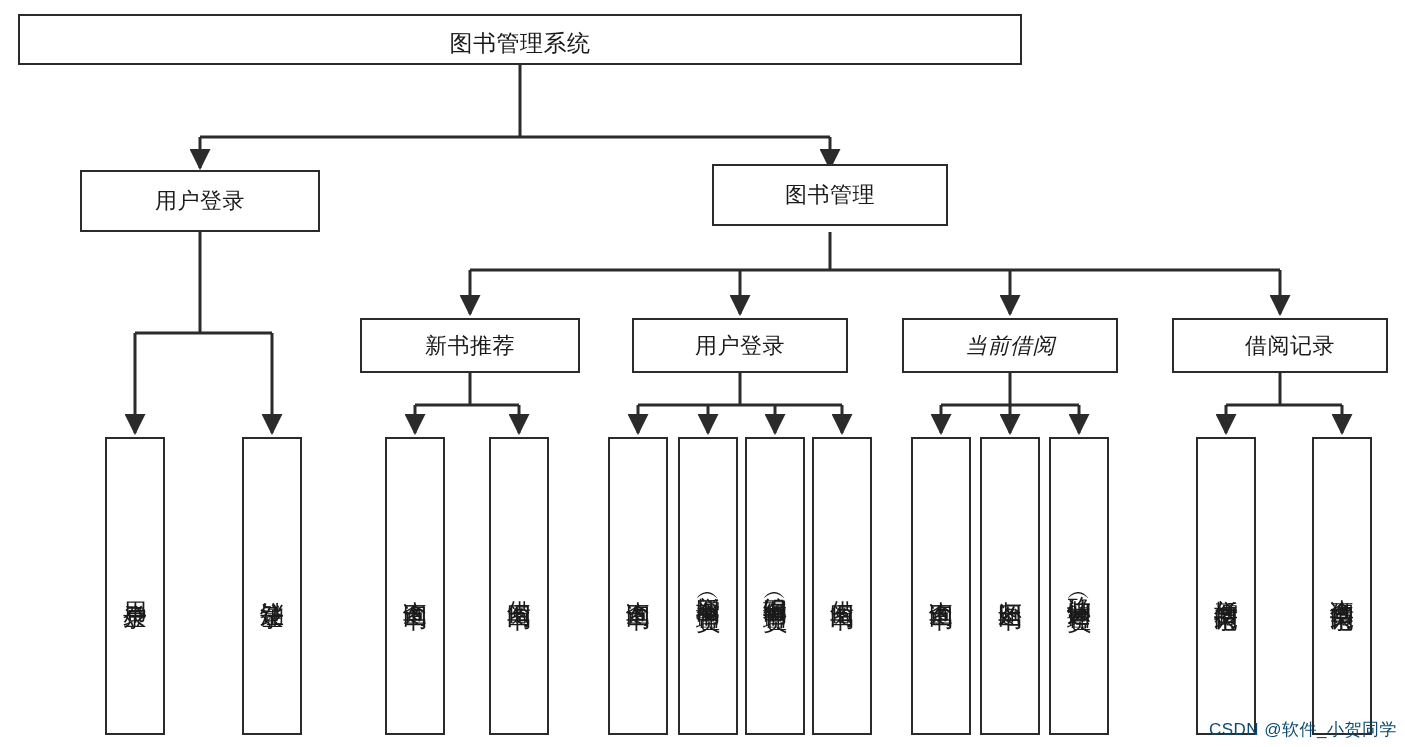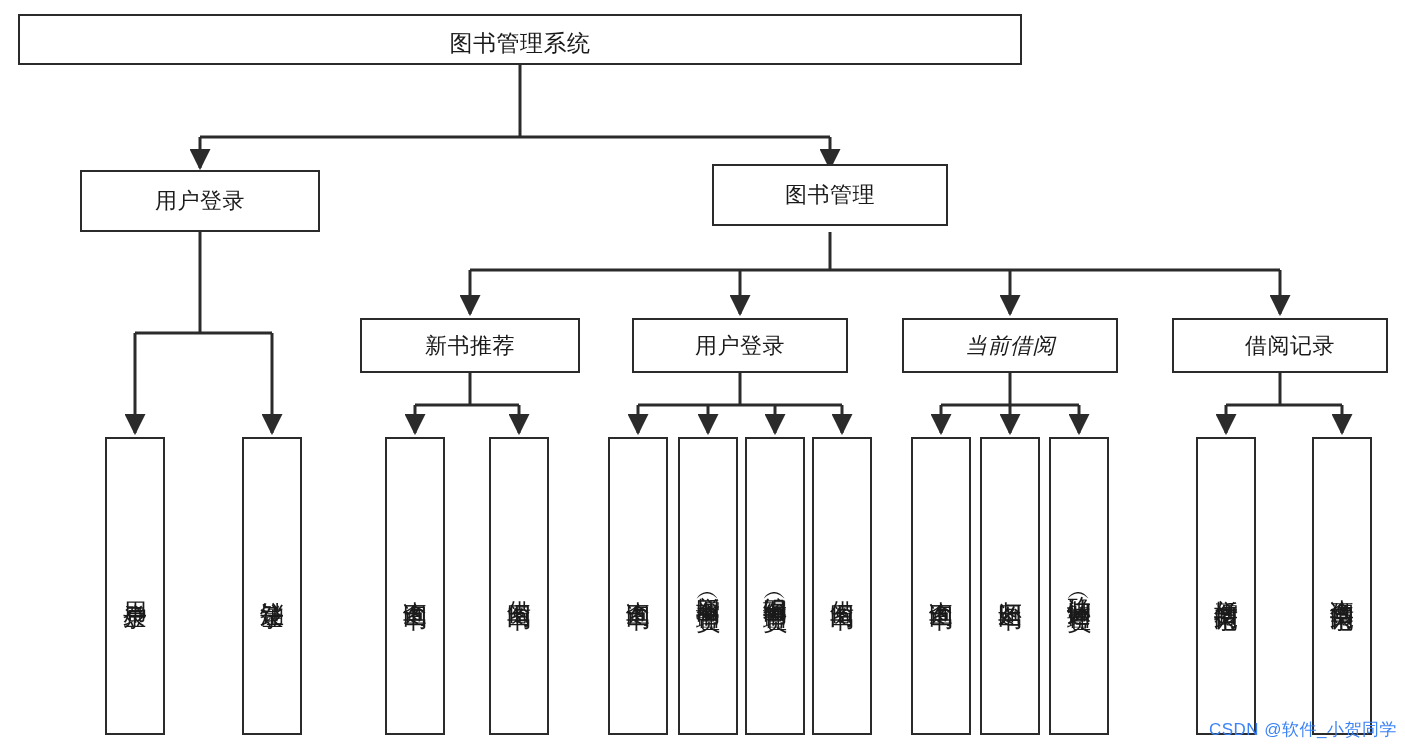--- a/index.html
+++ b/index.html
@@ -63,21 +63,21 @@
     line-height: 1.0;
     letter-spacing: 2px;
     white-space: normal;
     max-height: 100%;
   }
   #watermark {
     position: absolute;
     right: 8px;
     bottom: 6px;
     font-size: 17px;
-    color: #3b82f6;
+    color: #0c4a6e;
     letter-spacing: 0.5px;
     white-space: nowrap;
   }
 </style>
 </head>
 <body>
 
 <div id="diagram-root">
 
   <svg id="edges-layer" viewBox="0 0 1405 747" width="1405" height="747" xmlns="http://www.w3.org/2000/svg">

